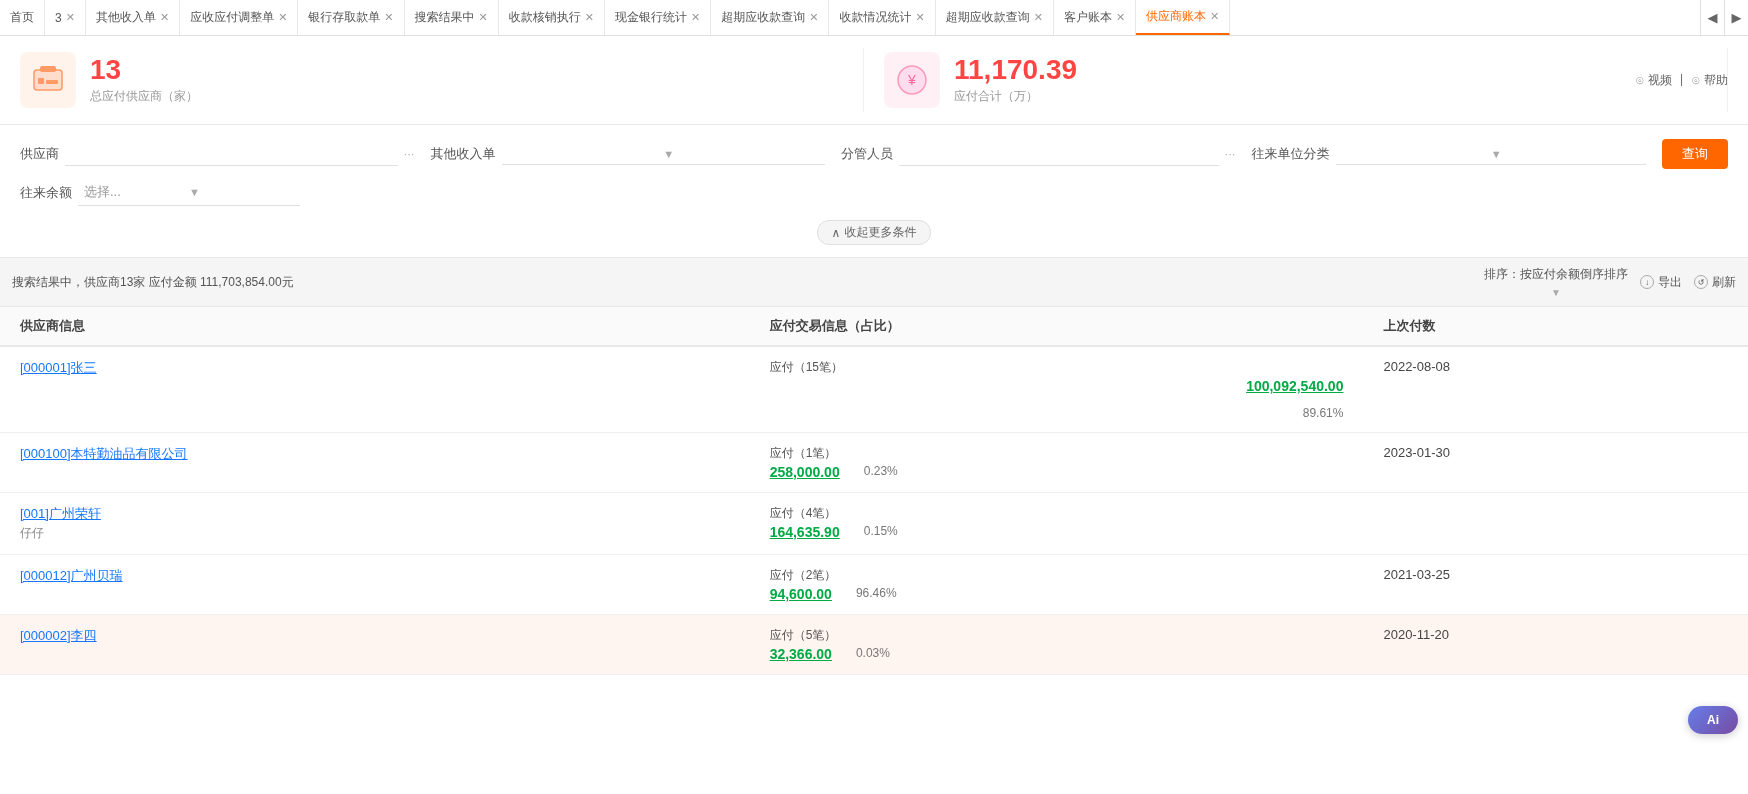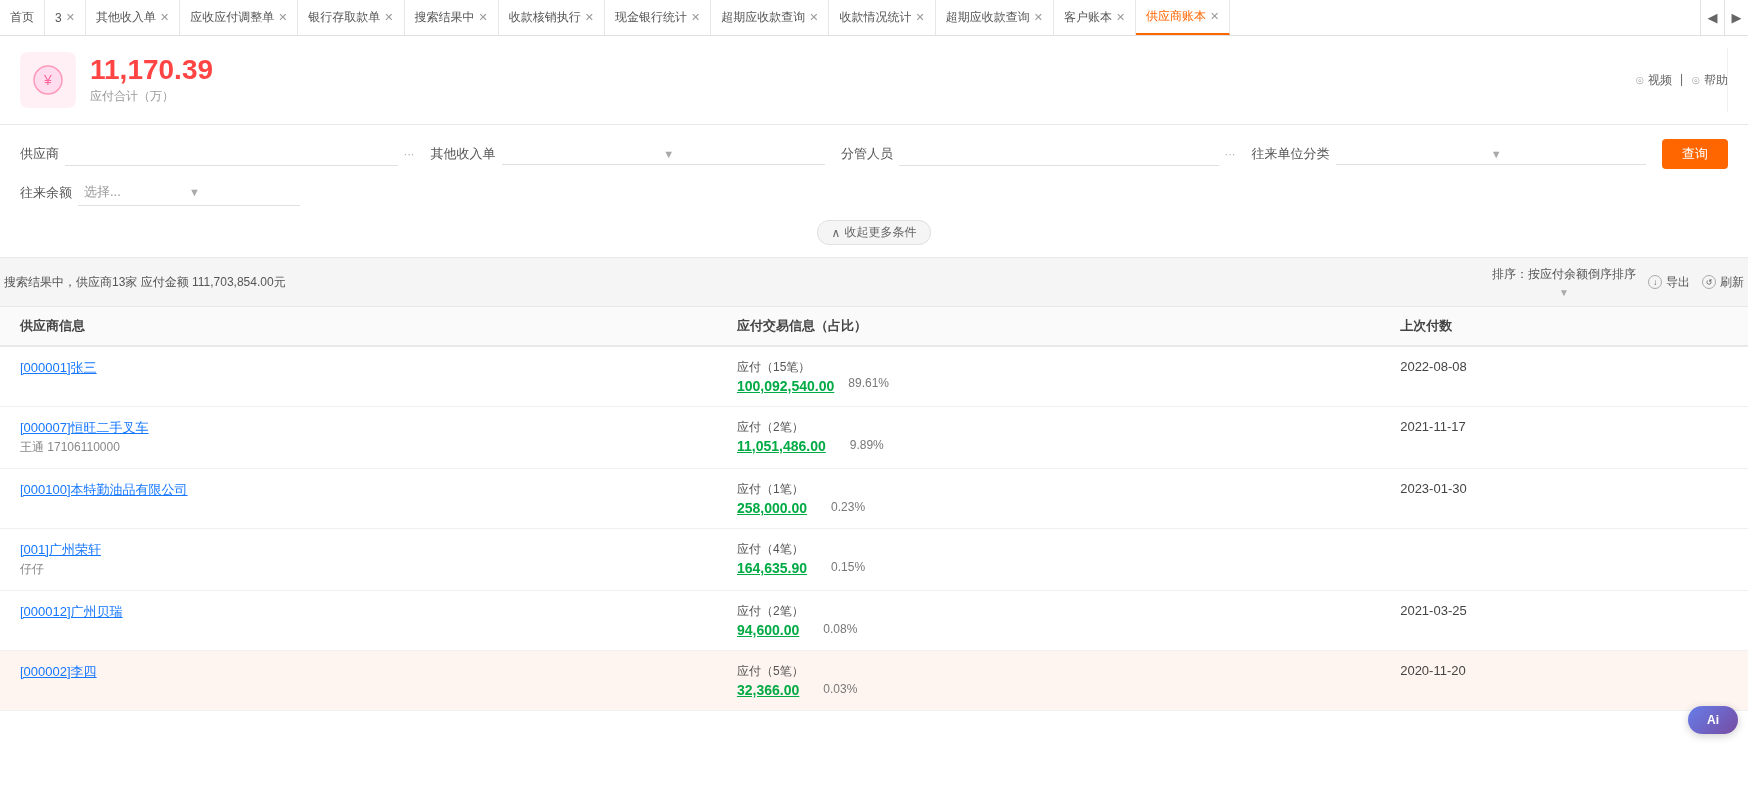--- a/index.html
+++ b/index.html
@@ -160,21 +160,21 @@
       padding: 3px 14px;
       font-size: 12px;
       color: #666;
       cursor: pointer;
     }
 
     
     .result-bar {
       display: flex;
       align-items: center;
-      padding: 8px 4px;
+      padding: 8px 12px;
       background: #f5f5f5;
       border-bottom: 1px solid #e8e8e8;
       font-size: 12px;
       color: #555;
       gap: 6px;
     }
     .result-bar .right-actions {
       margin-left: auto;
       display: flex;
       align-items: center;
@@ -323,20 +323,34 @@
     <span>供应商账本</span>
     <span class="close-x">✕</span>
   </div>
   <div class="nav-arrows">
     <div class="nav-arrow">◀</div>
     <div class="nav-arrow">▶</div>
   </div>
 </nav>
 
 <div class="summary-bar">
+  <div class="summary-card">
+    <div class="card-icon orange">
+      <svg width="36" height="36" viewBox="0 0 36 36" fill="none">
+        <rect x="4" y="8" width="28" height="20" rx="3" fill="#ffddcc" stroke="#ff9966" stroke-width="1.5"></rect>
+        <rect x="10" y="4" width="16" height="6" rx="2" fill="#ff9966"></rect>
+        <rect x="8" y="16" width="6" height="6" rx="1" fill="#ff9966"></rect>
+        <rect x="16" y="18" width="12" height="4" rx="1" fill="#ff9966"></rect>
+      </svg>
+    </div>
+    <div class="card-info">
+      <span class="card-number">13</span>
+      <span class="card-label">总应付供应商（家）</span>
+    </div>
+  </div>
 
   <div class="summary-card">
     <div class="card-icon pink">
       <svg width="36" height="36" viewBox="0 0 36 36" fill="none">
         <circle cx="18" cy="18" r="14" fill="#ffddee" stroke="#ff99bb" stroke-width="1.5"></circle>
         <text x="18" y="23" text-anchor="middle" font-size="14" fill="#ff6699">¥</text>
       </svg>
     </div>
     <div class="card-info">
       <span class="card-number">11,170.39</span>
@@ -434,37 +448,26 @@
         <th>
           <span>上次付数</span>
         </th>
       </tr>
     </thead>
     <tbody id="table-body">
     <tr>
           <td><span class="supplier-link">[000001]张三</span></td>
           <td>
             <div class="txn-label">应付（15笔）</div>
-            <div style="display: flex; align-items: flex-start; gap: 2px;">
+            <div style="display: flex; align-items: flex-end; gap: 12px; flex-direction: column;">
               <span class="txn-amount">100,092,540.00</span>
               <span class="txn-pct">89.61%</span>
             </div>
           </td>
           <td class="last-pay">2022-08-08</td>
-        </tr>
-        <tr>
-          <td><span class="supplier-link">[000007]恒旺二手叉车</span><div class="supplier-sub">王通  17106110000</div></td>
-          <td>
-            <div class="txn-label">应付（2笔）</div>
-            <div style="display: flex; align-items: center; gap: 12px;">
-              <span class="txn-amount">11,051,486.00</span>
-              <span class="txn-pct">9.89%</span>
-            </div>
-          </td>
-          <td class="last-pay">2021-11-17</td>
         </tr>
         <tr>
           <td><span class="supplier-link">[000100]本特勤油品有限公司</span></td>
           <td>
             <div class="txn-label">应付（1笔）</div>
             <div style="display: flex; align-items: center; gap: 12px;">
               <span class="txn-amount">258,000.00</span>
               <span class="txn-pct">0.23%</span>
             </div>
           </td>
@@ -480,21 +483,21 @@
             </div>
           </td>
           <td class="last-pay"></td>
         </tr>
         <tr>
           <td><span class="supplier-link">[000012]广州贝瑞</span></td>
           <td>
             <div class="txn-label">应付（2笔）</div>
             <div style="display: flex; align-items: center; gap: 12px;">
               <span class="txn-amount">94,600.00</span>
-              <span class="txn-pct">0.08%</span>
+              <span class="txn-pct">96.46%</span>
             </div>
           </td>
           <td class="last-pay">2021-03-25</td>
         </tr>
         <tr class="highlighted">
           <td><span class="supplier-link">[000002]李四</span></td>
           <td>
             <div class="txn-label">应付（5笔）</div>
             <div style="display: flex; align-items: center; gap: 12px;">
               <span class="txn-amount">32,366.00</span>

